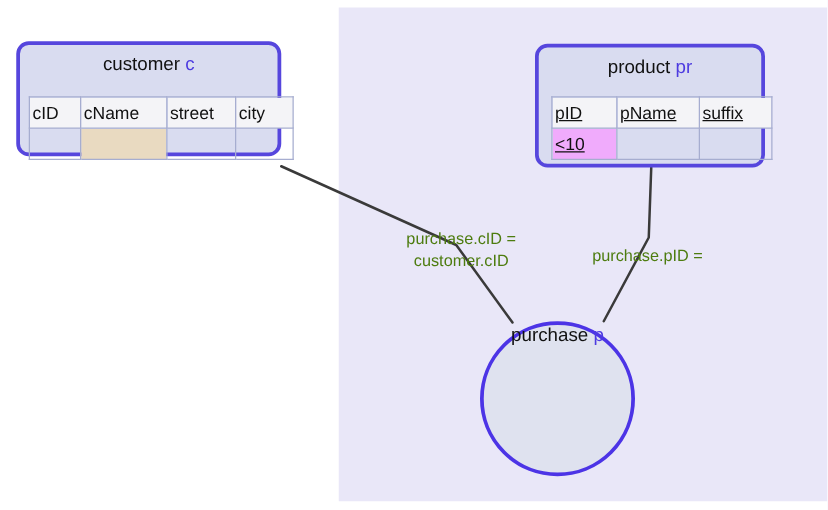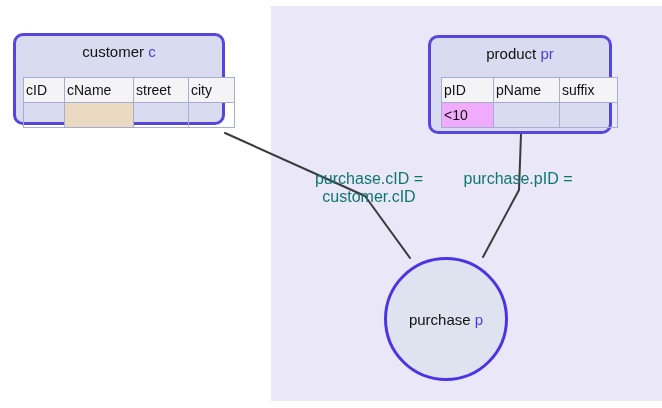--- a/index.html
+++ b/index.html
@@ -23,27 +23,28 @@
     z-index: 2;
   }
   svg.edges polyline {
     fill: none; stroke: #3a3a3a; stroke-width: 2;
     stroke-linecap: round; stroke-linejoin: round;
   }
   .join-label {
     position: absolute;
     width: 170px;
     text-align: center;
-    font-size: 16px;
+    font-size: 13px;
     line-height: 18px;
     z-index: 3;
-    color: #0f766e;
+    color: #4d7c0f;
+    margin-top: 12px;
   }
   .join-label-left  { left: 284px; top: 170px; }
-  .join-label-right { left: 433px; top: 170px; }
+  .join-label-right { left: 433px; top: 184px; }
   .node {
     position: absolute;
     background: #d9dcf0;
     border: 3px solid #5646dd;
     border-radius: 10px;
     box-sizing: border-box;
     z-index: 4;
   }
   .node-customer { left: 13px;  top: 33px; width: 212px; height: 92px; }
   .node-product  { left: 428px; top: 35px; width: 184px; height: 99px; }
@@ -54,21 +55,21 @@
     white-space: nowrap;
   }
   .alias { color: #4d3be0; }
   table.attrs {
     position: absolute;
     border-collapse: collapse;
     table-layout: fixed;
     font-size: 14px;
   }
   .node-customer table.attrs { left: 7px;  top: 41px; width: 191px; }
-  .node-product  table.attrs { left: 10px; top: 39px; width: 161px; }
+  .node-product  table.attrs { left: 10px; top: 39px; width: 161px; text-decoration: underline; }
   table.attrs td {
     border: 1px solid #a6add0;
     height: 24px;
     padding: 0 2px;
     overflow: hidden;
     white-space: nowrap;
   }
   tr.hdr td { background: #f4f4f7; }
   td.hl-o-h {
     background: #f5e6c5;
@@ -97,21 +98,21 @@
     padding-left: 5px;
   }
   .node-circle {
     position: absolute;
     left: 384px; top: 257px;
     width: 124px; height: 124px;
     background: #dfe2ef;
     border: 3px solid #4c34e6;
     border-radius: 50%;
     box-sizing: border-box;
-    display: flex; align-items: center; justify-content: center;
+    display: flex; align-items: flex-start; justify-content: center;
     font-size: 15px;
     z-index: 4;
     white-space: nowrap;
   }
 </style>
 </head>
 <body>
 
 <div class="canvas">
 

